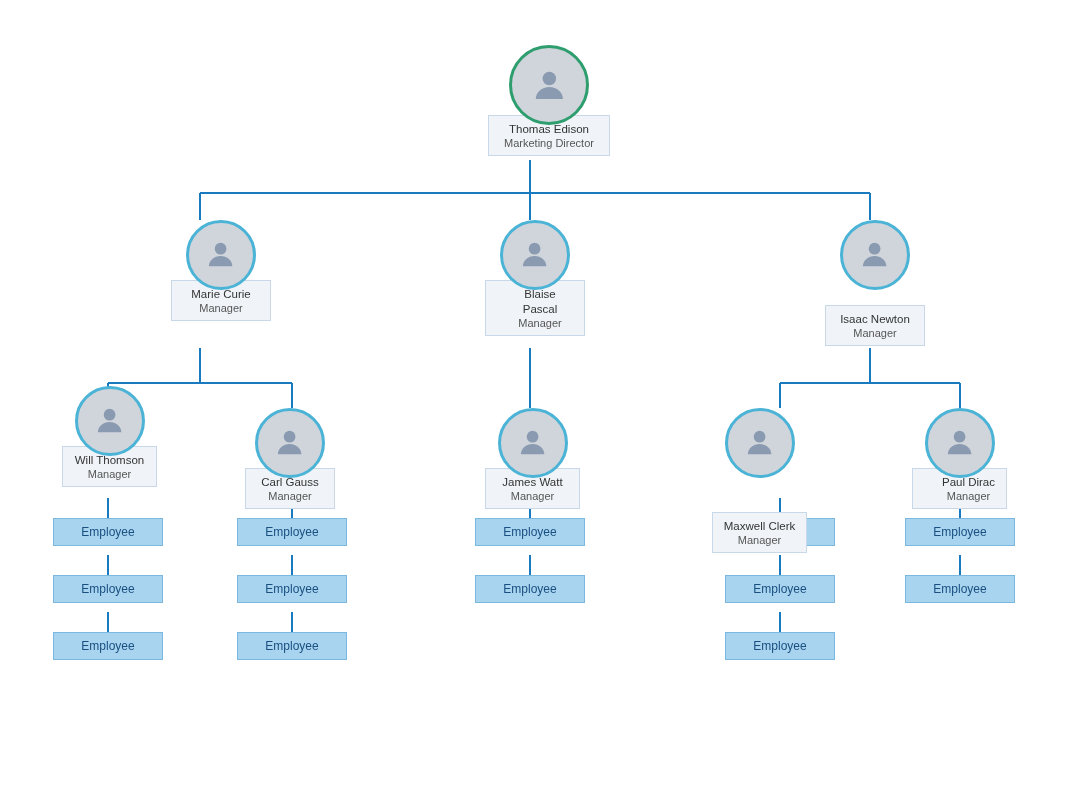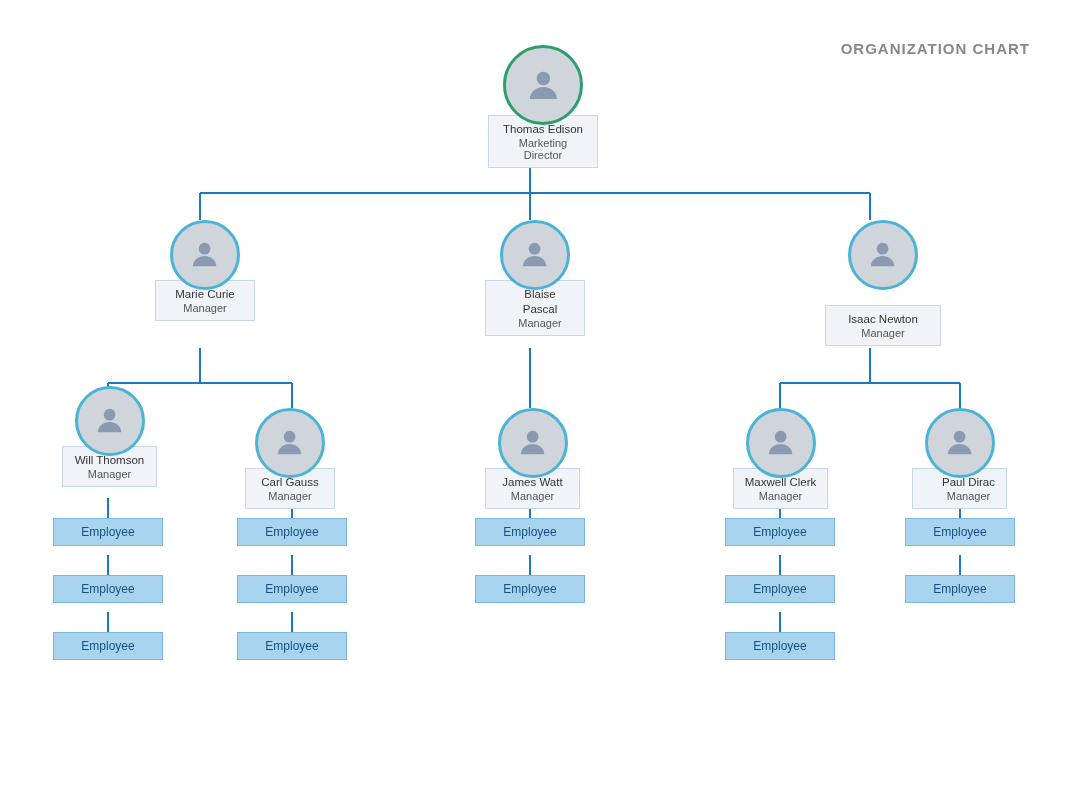--- a/index.html
+++ b/index.html
@@ -122,21 +122,20 @@
     .connectors line, .connectors path, .connectors polyline {
       stroke: #1a7abf;
       stroke-width: 2;
       fill: none;
     }
   </style>
 </head>
 <body>
 
 <div class="chart-title">
-  <div class="chart-title-line1">ORGANIZATION CHART</div>
 </div>
 
 <div class="org-chart">
 
   <svg class="connectors">
 
     <line x1="200" y1="193" x2="870" y2="193"></line>
 
     <line x1="530" y1="160" x2="530" y2="193"></line>
 
@@ -179,27 +178,27 @@
     <line x1="960" y1="555" x2="960" y2="575"></line>
   </svg>
 
   <div class="node" style="left:488px; top:45px;">
     <div class="avatar top-level">
       <svg viewBox="0 0 24 24" xmlns="http://www.w3.org/2000/svg">
         <circle cx="12" cy="8" r="4"></circle>
         <path d="M4 20c0-4 3.6-7 8-7s8 3 8 7"></path>
       </svg>
     </div>
-    <div class="node-box" style="width:110px;">
+    <div class="node-box" style="width:122px;">
       <div class="name">Thomas Edison</div>
       <div class="role">Marketing Director</div>
     </div>
   </div>
 
-  <div class="node" style="left:155px; top:220px;">
+  <div class="node" style="left:171px; top:220px;">
     <div class="avatar">
       <svg viewBox="0 0 24 24" xmlns="http://www.w3.org/2000/svg">
         <circle cx="12" cy="8" r="4"></circle>
         <path d="M4 20c0-4 3.6-7 8-7s8 3 8 7"></path>
       </svg>
     </div>
     <div class="node-box" style="width:100px;">
       <div class="name">Marie Curie</div>
       <div class="role">Manager</div>
     </div>
@@ -218,21 +217,21 @@
     </div>
   </div>
 
   <div class="node" style="left:825px; top:220px;">
     <div class="avatar">
       <svg viewBox="0 0 24 24" xmlns="http://www.w3.org/2000/svg">
         <circle cx="12" cy="8" r="4"></circle>
         <path d="M4 20c0-4 3.6-7 8-7s8 3 8 7"></path>
       </svg>
     </div>
-    <div class="node-box" style="width:116px;margin-top:15px;">
+    <div class="node-box" style="width:100px;margin-top:15px;">
       <div class="name">Isaac Newton</div>
       <div class="role">Manager</div>
     </div>
   </div>
 
   <div class="node" style="left:62px; top:386px;">
     <div class="avatar">
       <svg viewBox="0 0 24 24" xmlns="http://www.w3.org/2000/svg">
         <circle cx="12" cy="8" r="4"></circle>
         <path d="M4 20c0-4 3.6-7 8-7s8 3 8 7"></path>
@@ -263,21 +262,21 @@
         <circle cx="12" cy="8" r="4"></circle>
         <path d="M4 20c0-4 3.6-7 8-7s8 3 8 7"></path>
       </svg>
     </div>
     <div class="node-box" style="width:95px;">
       <div class="name">James Watt</div>
       <div class="role">Manager</div>
     </div>
   </div>
 
-  <div class="node" style="left:733px; top:408px;">
+  <div class="node" style="left:712px; top:408px;gap:44px;">
     <div class="avatar">
       <svg viewBox="0 0 24 24" xmlns="http://www.w3.org/2000/svg">
         <circle cx="12" cy="8" r="4"></circle>
         <path d="M4 20c0-4 3.6-7 8-7s8 3 8 7"></path>
       </svg>
     </div>
     <div class="node-box" style="width:95px;">
       <div class="name">Maxwell Clerk</div>
       <div class="role">Manager</div>
     </div>

